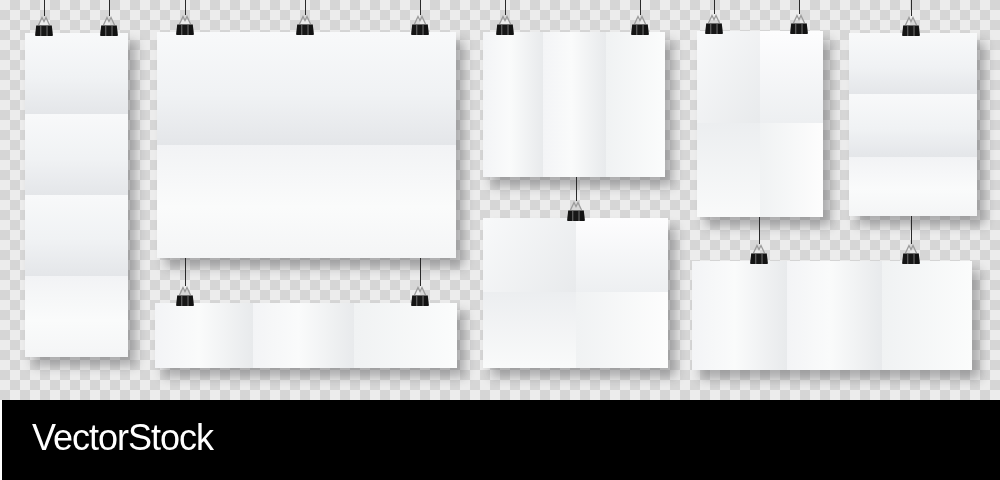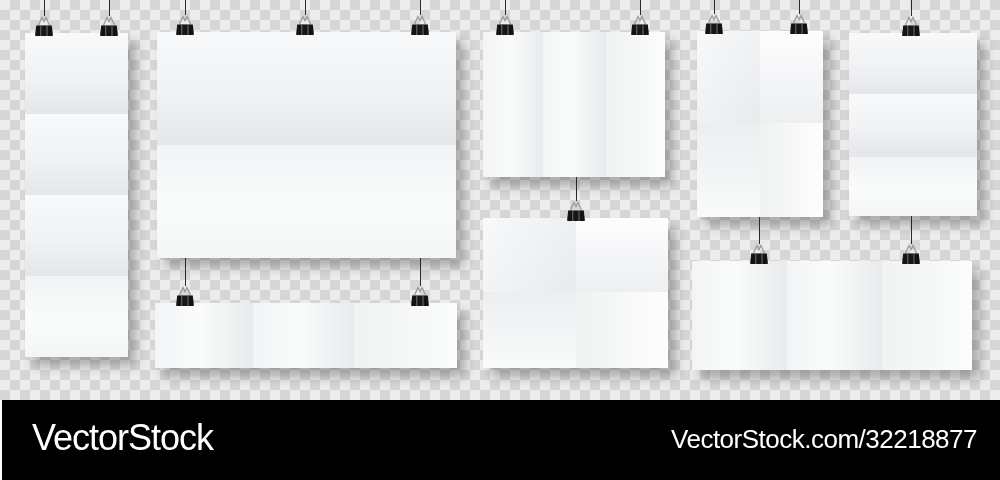--- a/index.html
+++ b/index.html
@@ -198,15 +198,14 @@
       </div>
       <div class="clip" style="left: 902px; top: 244px; height: 19px;">
         <svg class="clip-wire" width="14" height="9" viewBox="0 0 14 9">
           <path d="M1.5 9 L5 1.5 L7 5.5 L9 1.5 L12.5 9" fill="none" stroke="#9b9b9b" stroke-width="1.3"></path>
         </svg>
         <div class="clip-body"></div>
       </div>
     </div>
   <div id="brand-bar" style="background: rgb(0, 0, 0); color: rgb(255, 255, 255);">
     <div id="brand-logo">VectorStock</div>
-    <div id="brand-url">VectorStock.com/32218877</div>
   </div>
 </div>
 
 </body></html>

